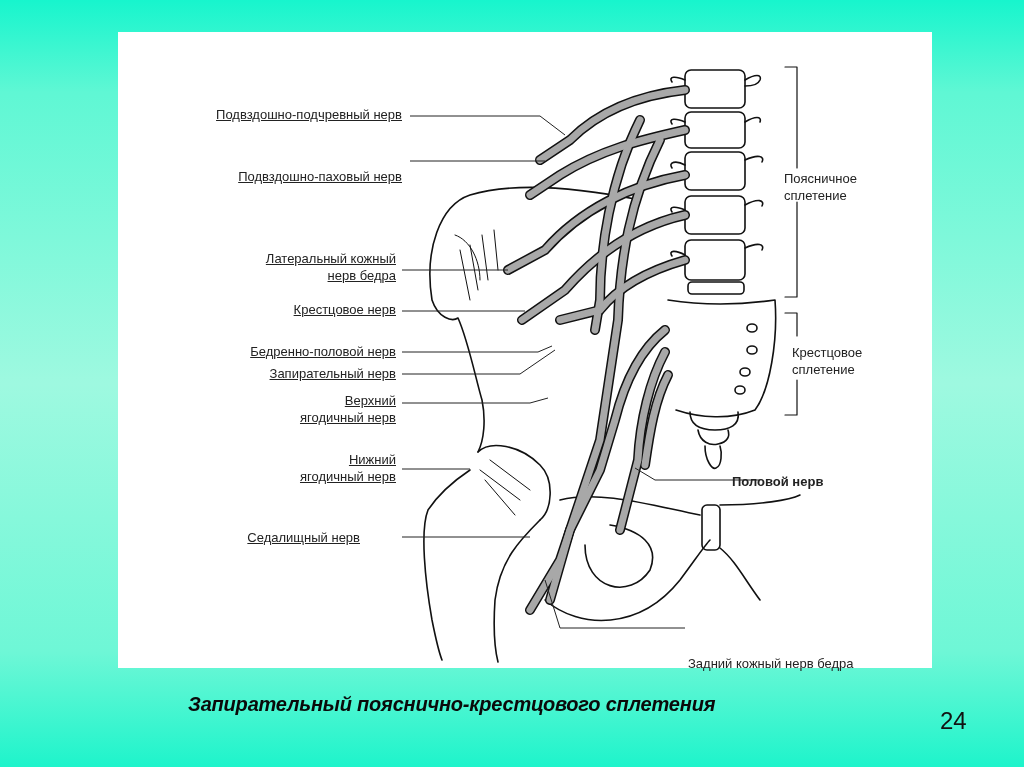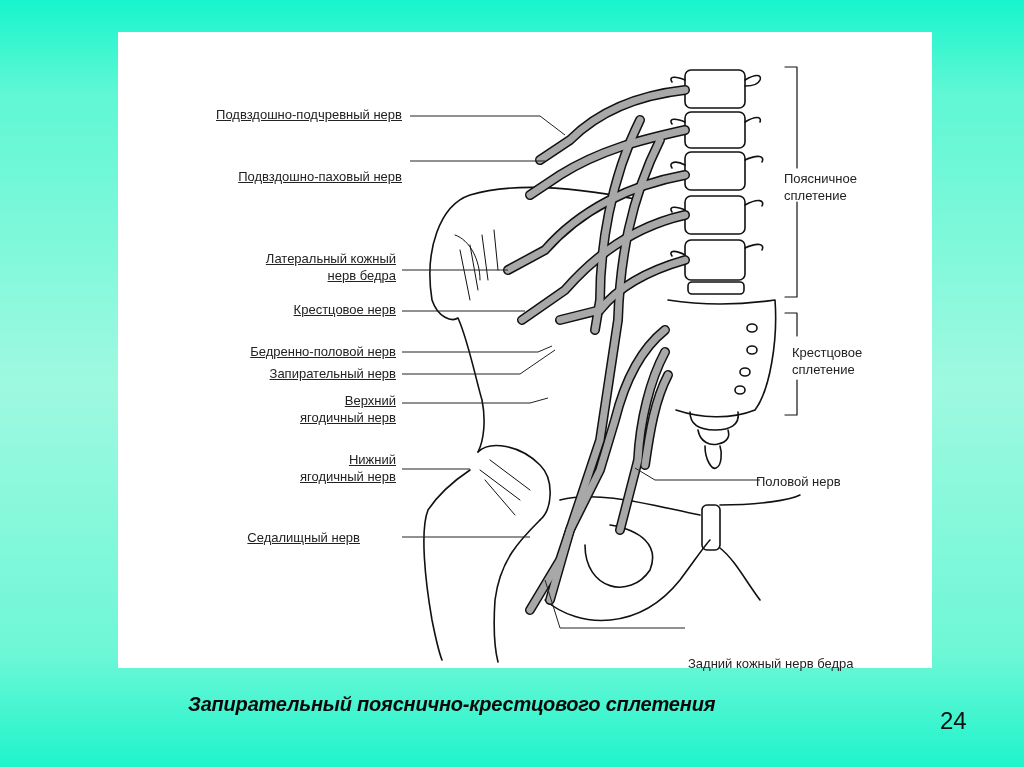--- a/index.html
+++ b/index.html
@@ -124,17 +124,17 @@
 <div class="lbl r" style="right:628px; top:393px;">Верхний</div>
 <div class="lbl r" style="right:628px; top:410px;">ягодичный нерв</div>
 <div class="lbl r" style="right:628px; top:452px;">Нижний</div>
 <div class="lbl r" style="right:628px; top:469px;">ягодичный нерв</div>
 <div class="lbl r" style="right:664px; top:530px;">Седалищный нерв</div>
 
 <div class="lbl" style="left:784px; top:171px;">Поясничное</div>
 <div class="lbl" style="left:784px; top:188px;">сплетение</div>
 <div class="lbl" style="left:792px; top:345px;">Крестцовое</div>
 <div class="lbl" style="left:792px; top:362px;">сплетение</div>
-<div class="lbl" style="left:756px; top:474px;">Половой нерв</div>
+<div class="lbl" style="left:732px; top:474px;font-weight:bold;">Половой нерв</div>
 <div class="lbl" style="left:688px; top:622px;margin-top:34px;">Задний кожный нерв бедра</div>
 
 <div class="caption">Запирательный пояснично-крестцового сплетения</div>
 <div class="pagenum">24</div>
 
 </body></html>

